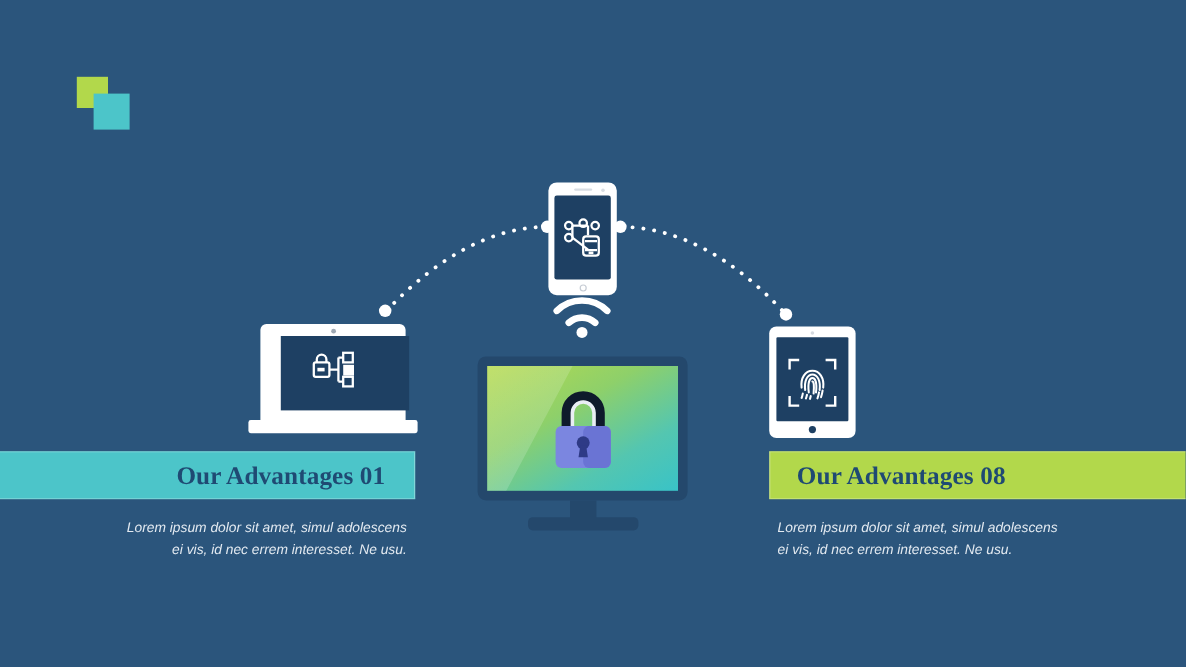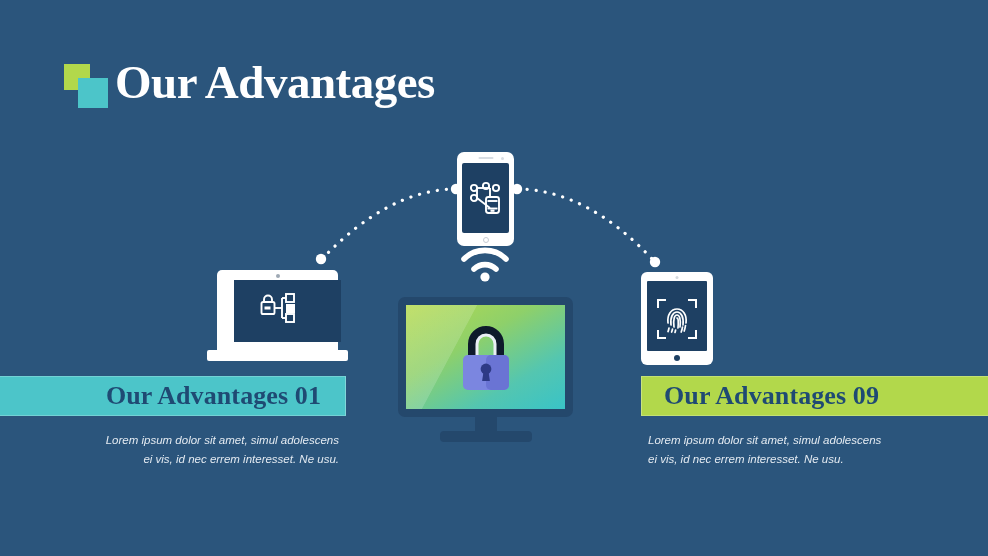--- a/index.html
+++ b/index.html
@@ -71,21 +71,21 @@
   
   .wifi{position:absolute;left:459px;top:246px;width:52px;height:36px;}
 
   
   .arcs{position:absolute;left:0;top:0;width:988px;height:556px;pointer-events:none;}
 
   
   .banner{position:absolute;height:40px;display:flex;align-items:center;box-sizing:border-box;}
   .banner-label{
     font-family:"Liberation Serif", serif;
-    font-weight:bold;font-size:26px;color:#1f4a73;white-space:nowrap;letter-spacing:0.1px;text-align:right;
+    font-weight:bold;font-size:21px;color:#1f4a73;white-space:nowrap;letter-spacing:0.1px;text-align:right;
   }
   .banner-left{left:0;top:376px;width:346px;background:#4cc5c9;justify-content:flex-end;padding-right:24px;
       border-top:1px solid rgba(255,255,255,0.22);border-bottom:1px solid rgba(255,255,255,0.22);border-right:1px solid rgba(255,255,255,0.3);}
   .banner-right{left:641px;top:376px;width:347px;background:#b2d84b;justify-content:flex-start;padding-left:22px;
       border-top:1px solid rgba(255,255,255,0.22);border-bottom:1px solid rgba(255,255,255,0.22);border-left:1px solid rgba(255,255,255,0.3);}
 
   .body-text{
     position:absolute;
     font-size:11.5px;
     line-height:19px;
@@ -99,21 +99,20 @@
 </head>
 <body>
 
 <div class="slide">
 
   <div class="logo-mark">
     <div class="logo-sq green"></div>
     <div class="logo-sq teal"></div>
   </div>
 
-  <div class="page-title">Our Advantages</div>
 
   <svg class="arcs" viewBox="0 0 988 556">
     <path d="M322,259 Q388,190 455,189" fill="none" stroke="#ffffff" stroke-width="3.2" stroke-linecap="round" stroke-dasharray="0.1 9"></path>
     <path d="M518,189 Q588,190 654,261" fill="none" stroke="#ffffff" stroke-width="3.2" stroke-linecap="round" stroke-dasharray="0.1 9"></path>
     <circle cx="321" cy="259" r="5.2" fill="#ffffff"></circle>
     <circle cx="456" cy="189" r="5.2" fill="#ffffff"></circle>
     <circle cx="517" cy="189" r="5.2" fill="#ffffff"></circle>
     <circle cx="655" cy="262" r="5.2" fill="#ffffff"></circle>
   </svg>
 
@@ -211,17 +210,17 @@
       </svg>
     </div>
   </div>
 
   <div class="banner banner-left">
     <span class="banner-label">Our Advantages 01</span>
   </div>
   <div class="body-text body-left">Lorem ipsum dolor sit amet, simul adolescens ei vis, id nec errem interesset. Ne usu.</div>
 
   <div class="banner banner-right">
-    <span class="banner-label">Our Advantages 09</span>
+    <span class="banner-label">Our Advantages 08</span>
   </div>
   <div class="body-text body-right">Lorem ipsum dolor sit amet, simul adolescens ei vis, id nec errem interesset. Ne usu.</div>
 
 </div>
 
 </body></html>

